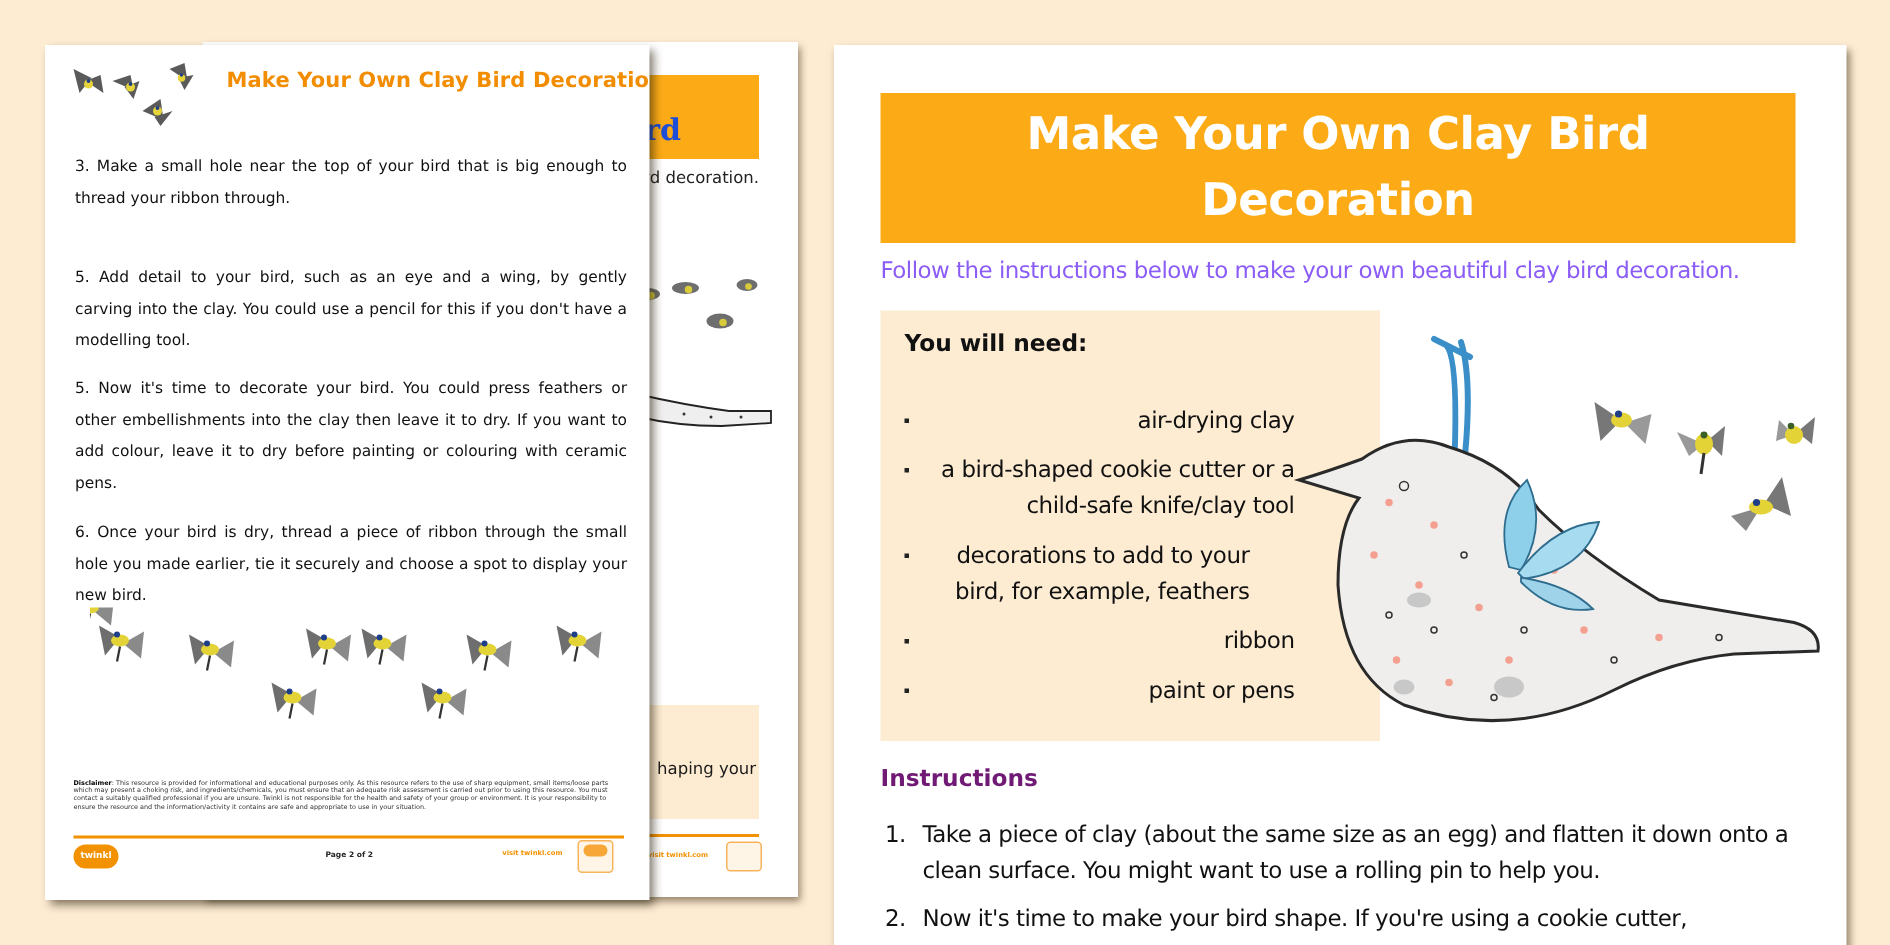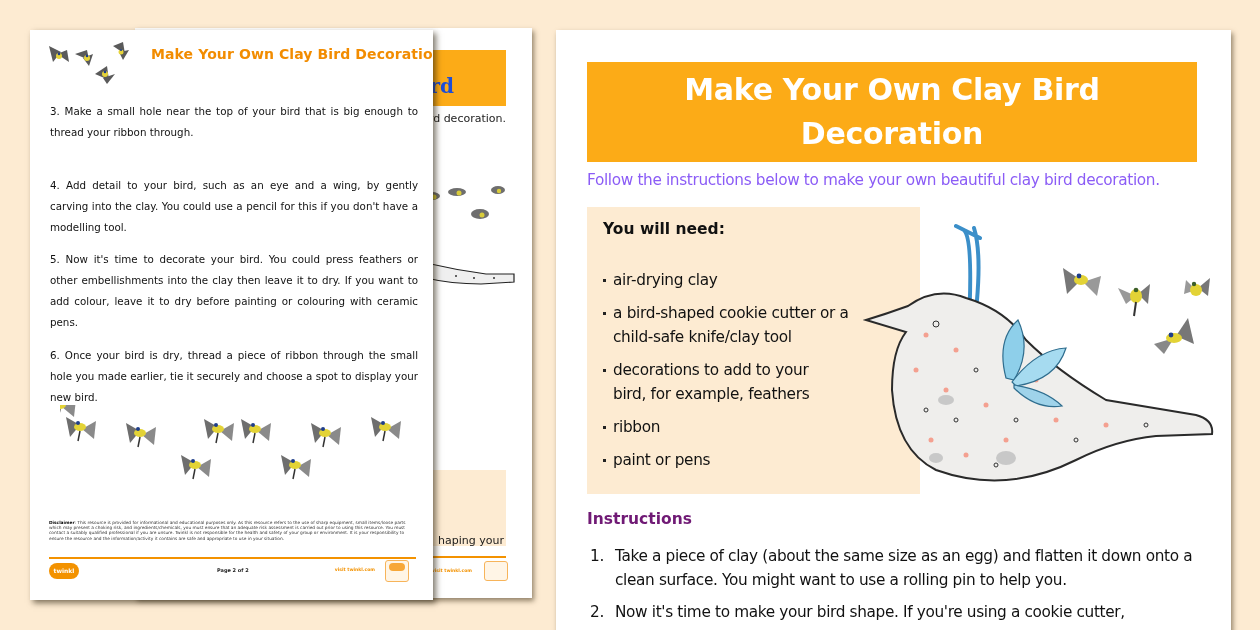--- a/index.html
+++ b/index.html
@@ -23,21 +23,21 @@
 
   
   .back-banner { position: absolute; left: 10px; top: 22px; width: 361px; height: 56px; background: #fcab17; }
   .back-banner-text { position: absolute; right: 52px; top: 24px; color: #1d4ed8; font-weight: bold; font-size: 20px; font-family: "DejaVu Serif", serif; }
   .back-intro { position: absolute; right: 26px; top: 84px; font-size: 11px; color: #222; white-space: nowrap; }
   .back-birds { position: absolute; right: 20px; top: 150px; width: 90px; height: 50px; }
   .back-tail { position: absolute; right: 16px; top: 230px; width: 90px; height: 30px; }
   .back-steps { position: absolute; right: 28px; top: 308px; font-size: 10.5px; line-height: 15px; color: #222; text-align: left; width: 160px; }
   .back-steps div { white-space: nowrap; overflow: hidden; }
   .back-box { position: absolute; left: 10px; top: 442px; width: 361px; height: 76px; background: #fdebd2; }
-  .back-box-text { position: absolute; right: 28px; top: 478px; font-size: 11px; margin-top: 28px; }
+  .back-box-text { position: absolute; right: 28px; top: 478px; font-size: 11px; }
   .back-rule { position: absolute; left: 10px; top: 528px; width: 361px; height: 2px; background: #f39200; }
   .back-footer-link { position: absolute; right: 60px; top: 540px; font-size: 4.5px; color: #f39200; font-weight: bold; }
   .back-badge { position: absolute; right: 24px; top: 533px; width: 24px; height: 20px; border: 1px solid #f7b45a; border-radius: 3px; background: #fff5e6; }
 
   
   .fp-birds-top { position: absolute; left: 17px; top: 10px; width: 85px; height: 46px; }
   .fp-title { position: absolute; left: 121px; top: 16px; font-size: 14px; font-weight: bold; color: #f28c00; white-space: nowrap; letter-spacing: 0.1px; }
   .fp-step { position: absolute; left: 20px; width: 368px; font-size: 10.3px; line-height: 21px; color: #111; text-align: justify; }
   .fp-birds-bottom { position: absolute; left: 30px; top: 375px; width: 345px; height: 90px; }
   .fp-disclaimer { position: absolute; left: 19px; top: 490px; width: 367px; font-size: 4.3px; line-height: 5.2px; color: #333; }
@@ -46,21 +46,21 @@
   .fp-logo { position: absolute; left: 19px; top: 533px; width: 30px; height: 16px; background: #f39200; border-radius: 9px; color: #fff; font-size: 6px; font-weight: bold; text-align: center; line-height: 16px; }
   .fp-pagenum { position: absolute; left: 187px; top: 537px; font-size: 5px; font-weight: bold; color: #222; }
   .fp-link { position: absolute; left: 345px; top: 537px; font-size: 4.5px; color: #f39200; font-weight: bold; white-space: nowrap; transform: translateX(-100%); }
   .fp-badge { position: absolute; left: 355px; top: 530px; width: 24px; height: 22px; border: 1px solid #f7b45a; border-radius: 3px; background: #fff5e6; }
   .fp-badge::before { content: ""; position: absolute; left: 3px; top: 2px; width: 16px; height: 8px; background: #f7a738; border-radius: 5px; }
 
   
   .mp-banner { position: absolute; left: 31px; top: 32px; width: 610px; height: 100px; background: #fcab17; display: flex; align-items: center; justify-content: center; text-align: center; }
   .mp-banner-title { color: #ffffff; font-family: "DejaVu Sans", sans-serif; font-weight: bold; font-size: 30px; line-height: 44px; letter-spacing: -0.3px; }
   .mp-intro { position: absolute; left: 31px; top: 141px; font-size: 15.3px; color: #8b5cf6; white-space: nowrap; letter-spacing: -0.35px; }
-  .mp-needs { position: absolute; left: 31px; top: 177px; width: 333px; height: 287px; background: #fdebd2; }
+  .mp-needs { position: absolute; left: 31px; top: 177px; width: 333px; height: 287px; background: #fdebd2; text-align: right; }
   .mp-needs-heading { position: absolute; left: 16px; top: 13px; font-size: 15.5px; font-weight: bold; color: #111; }
   .mp-needs-list { position: absolute; left: 16px; top: 61px; list-style: none; }
   .mp-needs-list li { font-size: 15.3px; line-height: 24px; margin-bottom: 9px; position: relative; padding-left: 10px; color: #111; letter-spacing: -0.3px; }
   .mp-needs-list li::before { content: ""; position: absolute; left: 0; top: 11px; width: 3px; height: 3px; background: #222; }
   .mp-illustration { position: absolute; left: 300px; top: 190px; width: 380px; height: 280px; }
   .mp-instr-heading { position: absolute; left: 31px; top: 480px; font-size: 15.5px; font-weight: bold; color: #701a75; }
   .mp-steps { position: absolute; left: 31px; top: 514px; width: 610px; list-style: none; }
   .mp-steps li { position: relative; padding-left: 28px; font-size: 15.3px; line-height: 24px; margin-bottom: 8px; color: #111; letter-spacing: -0.35px; }
   .mp-step-num { position: absolute; left: 0; top: 0; }
 </style>
@@ -131,21 +131,21 @@
     <g fill="#1f3e8a">
         <circle cx="12" cy="14" r="1.3"></circle>
         <circle cx="40" cy="16" r="1.3"></circle>
         <circle cx="58" cy="32" r="1.3"></circle>
         <circle cx="74" cy="10" r="1.1"></circle>
       </g>
   </svg>
   <div class="fp-title">Make Your Own Clay Bird Decoration</div>
 
   <div class="fp-step" style="top:71px">3. Make a small hole near the top of your bird that is big enough to thread your ribbon through.</div>
-  <div class="fp-step" style="top:145px">4. Add detail to your bird, such as an eye and a wing, by gently carving into the clay. You could use a pencil for this if you don't have a modelling tool.</div>
+  <div class="fp-step" style="top:145px">5. Add detail to your bird, such as an eye and a wing, by gently carving into the clay. You could use a pencil for this if you don't have a modelling tool.</div>
   <div class="fp-step" style="top:219px">5. Now it's time to decorate your bird. You could press feathers or other embellishments into the clay then leave it to dry. If you want to add colour, leave it to dry before painting or colouring with ceramic pens.</div>
   <div class="fp-step" style="top:315px">6. Once your bird is dry, thread a piece of ribbon through the small hole you made earlier, tie it securely and choose a spot to display your new bird.</div>
 
   <svg class="fp-birds-bottom" viewBox="0 0 345 90">
     <g id="bt">
       <path d="M-14 -10 L0 -2 L-10 10 Z" fill="#6e6e6e"></path>
       <path d="M2 2 L16 -6 L14 12 Z" fill="#8a8a8a"></path>
       <ellipse cx="0" cy="0" rx="6" ry="4" fill="#e3d336"></ellipse>
       <circle cx="-2" cy="-4" r="2" fill="#1f3e8a"></circle>
       <path d="M0 4 L-2 14" stroke="#333" stroke-width="1.5"></path>

